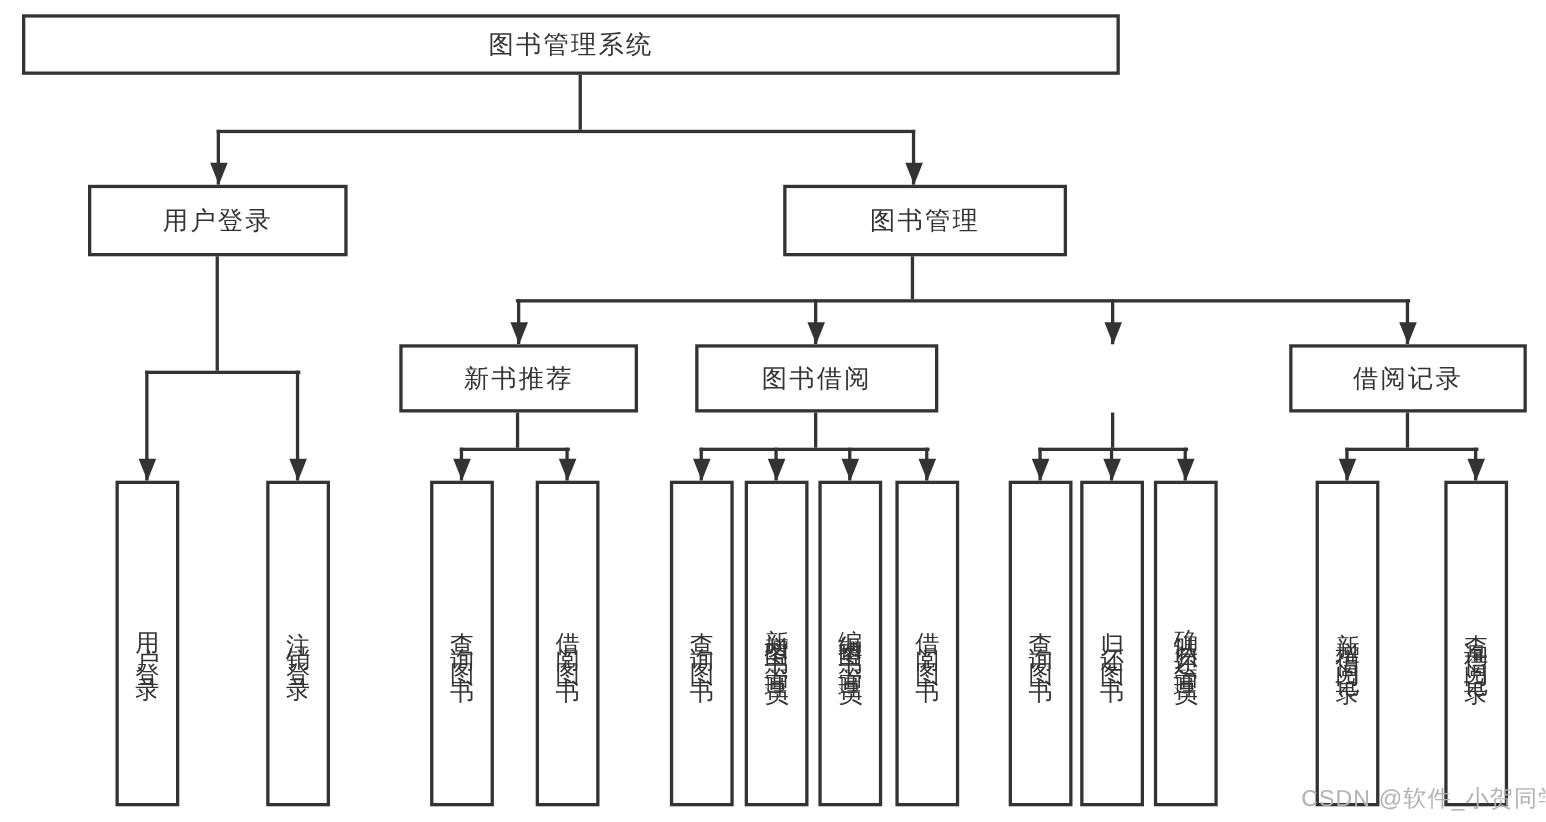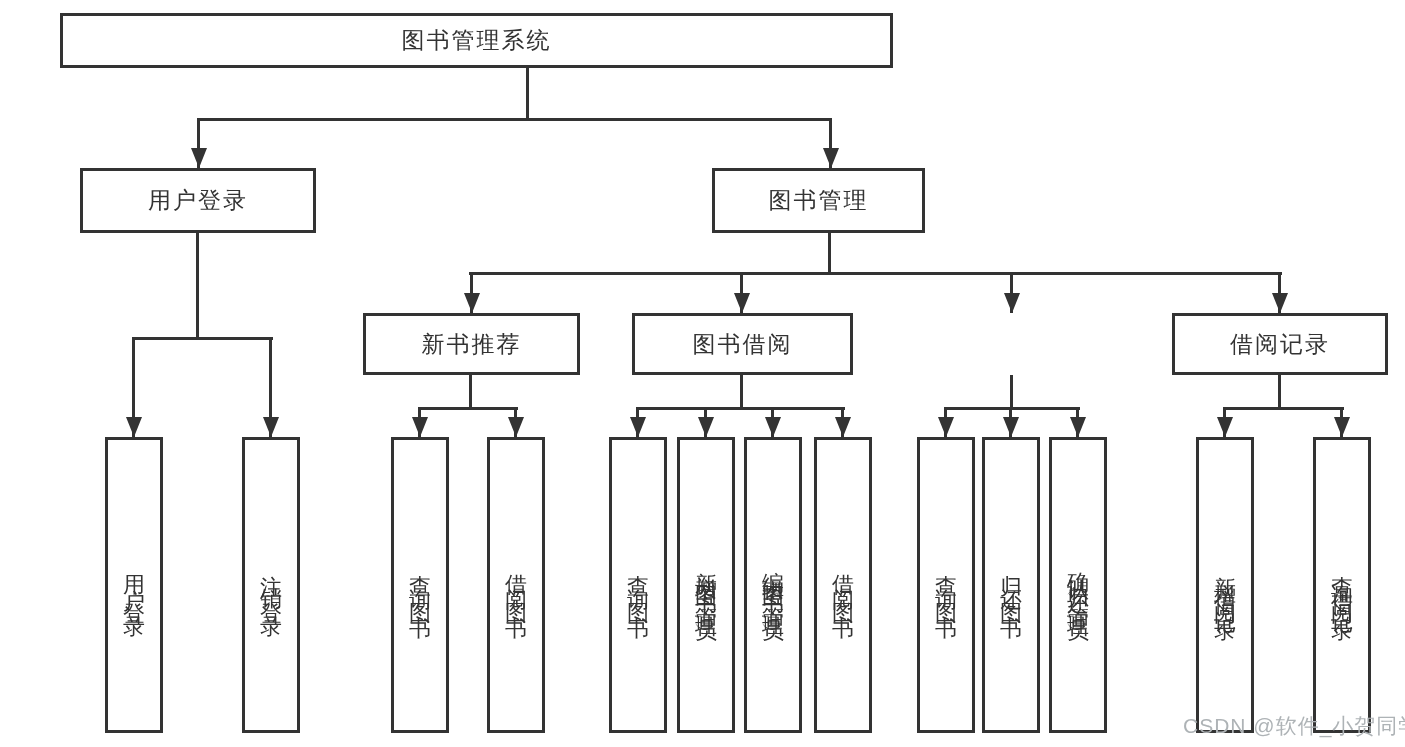--- a/index.html
+++ b/index.html
@@ -77,33 +77,33 @@
     letter-spacing: 1px;
     z-index: 5;
     white-space: nowrap;
   }
 </style>
 </head>
 <body>
 
 <div class="canvas">
 
-  <div class="box" style="left:20px; top:13px; width:833px; height:55px;margin-left:40px;">
+  <div class="box" style="left:20px; top:13px; width:998px; height:55px;">
     <span>图书管理系统</span>
   </div>
 
   <div class="vline" style="left:526px; top:68px; height:50px;"></div>
   <div class="hline" style="left:197px; top:118px; width:635px;"></div>
   <div class="arrow" style="left:197px; top:118px; height:50px;"></div>
   <div class="arrow" style="left:829px; top:118px; height:50px;"></div>
 
   <div class="box" style="left:80px; top:168px; width:236px; height:65px;">
     <span>用户登录</span>
   </div>
-  <div class="box" style="left:712px; top:168px; width:213px; height:65px;">
+  <div class="box" style="left:712px; top:168px; width:258px; height:65px;">
     <span>图书管理</span>
   </div>
 
   <div class="vline" style="left:196px; top:233px; height:104px;"></div>
   <div class="hline" style="left:132px; top:337px; width:141px;"></div>
   <div class="arrow" style="left:132px; top:337px; height:100px;"></div>
   <div class="arrow" style="left:269px; top:337px; height:100px;"></div>
 
   <div class="vline" style="left:828px; top:233px; height:39px;"></div>
   <div class="hline" style="left:469px; top:272px; width:813px;"></div>

